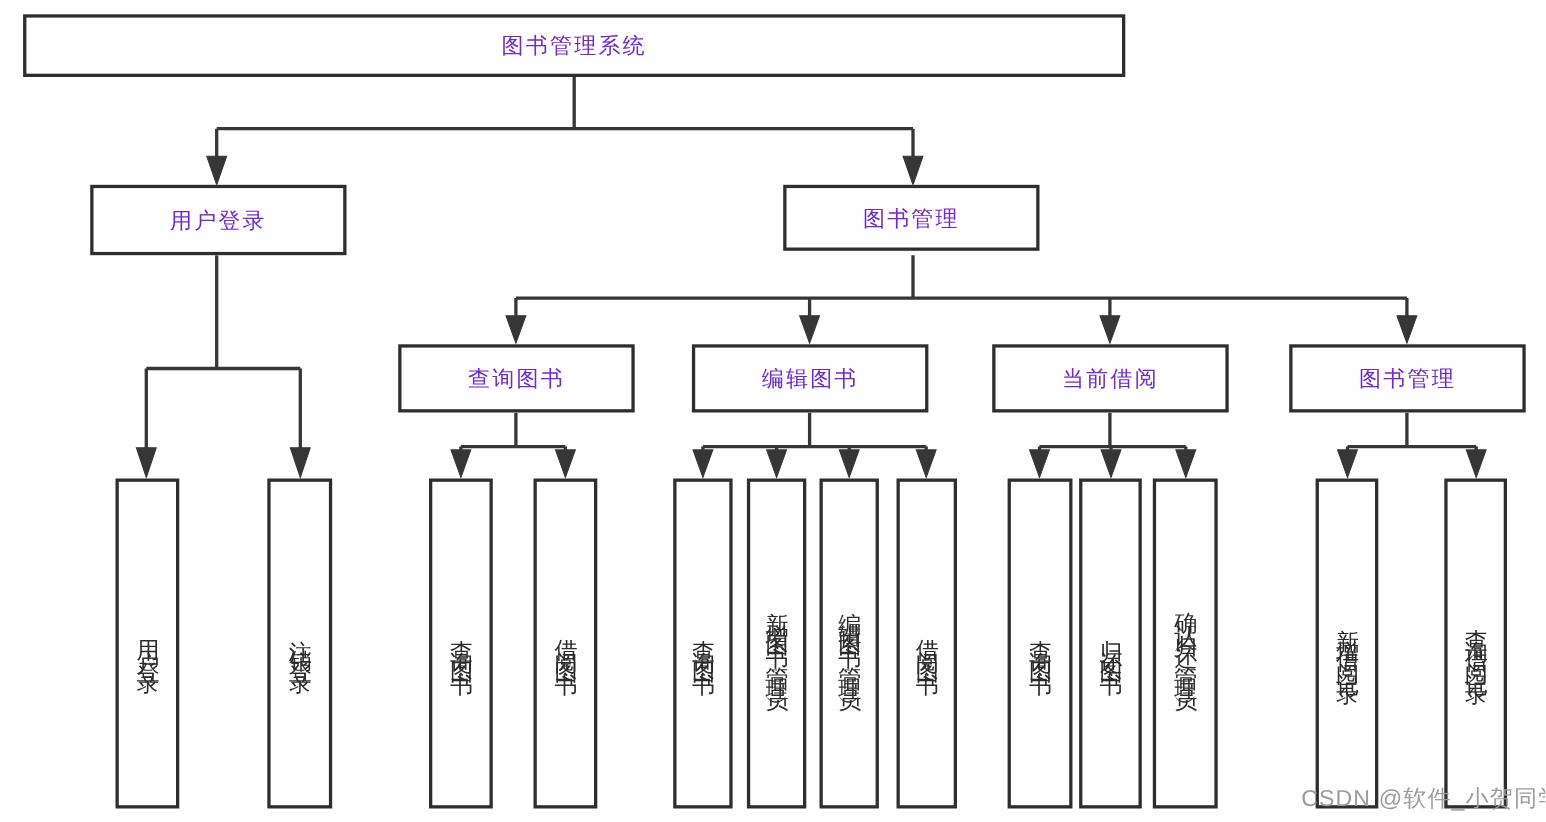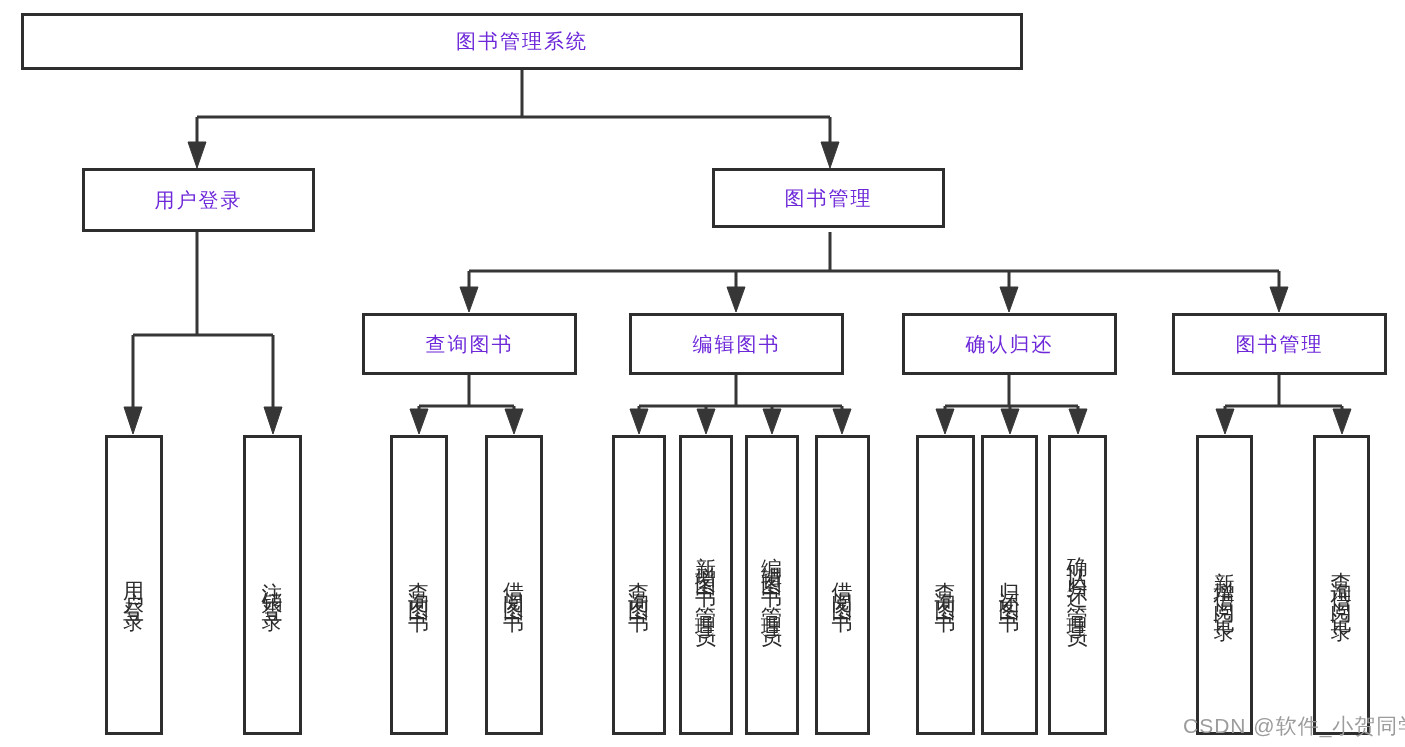--- a/index.html
+++ b/index.html
@@ -106,21 +106,21 @@
     </g>
   </svg>
 
   <div class="node root h-label">图书管理系统</div>
 
   <div class="node n-user-login h-label">用户登录</div>
   <div class="node n-book-mgmt h-label">图书管理</div>
 
   <div class="node lvl3 n-new-books h-label">查询图书</div>
   <div class="node lvl3 n-borrow h-label">编辑图书</div>
-  <div class="node lvl3 n-current h-label">确认归还</div>
+  <div class="node lvl3 n-current h-label">当前借阅</div>
   <div class="node lvl3 n-records h-label">图书管理</div>
 
   <div class="node lf lf1 leaf">用户登录</div>
   <div class="node lf lf2 leaf">注销登录</div>
   <div class="node lf lf3 leaf">查询图书</div>
   <div class="node lf lf4 leaf">借阅图书</div>
   <div class="node lf lf5 leaf">查询图书</div>
   <div class="node lf lf6 leaf">新增图书（管理员）</div>
   <div class="node lf lf7 leaf">编辑图书（管理员）</div>
   <div class="node lf lf8 leaf">借阅图书</div>

